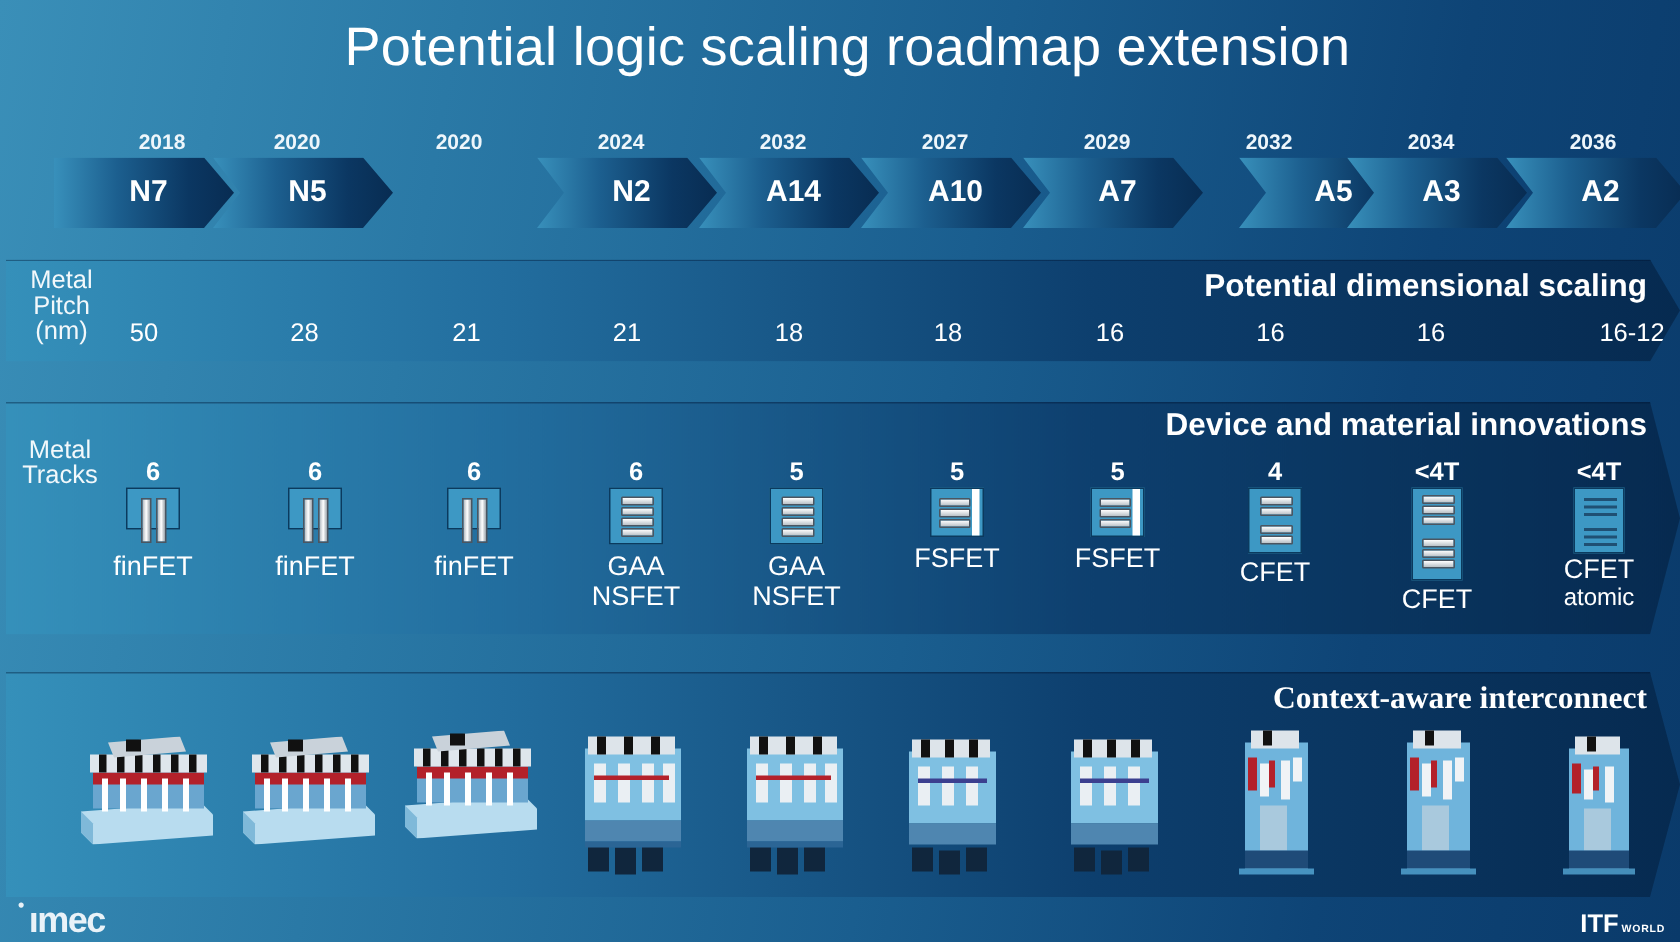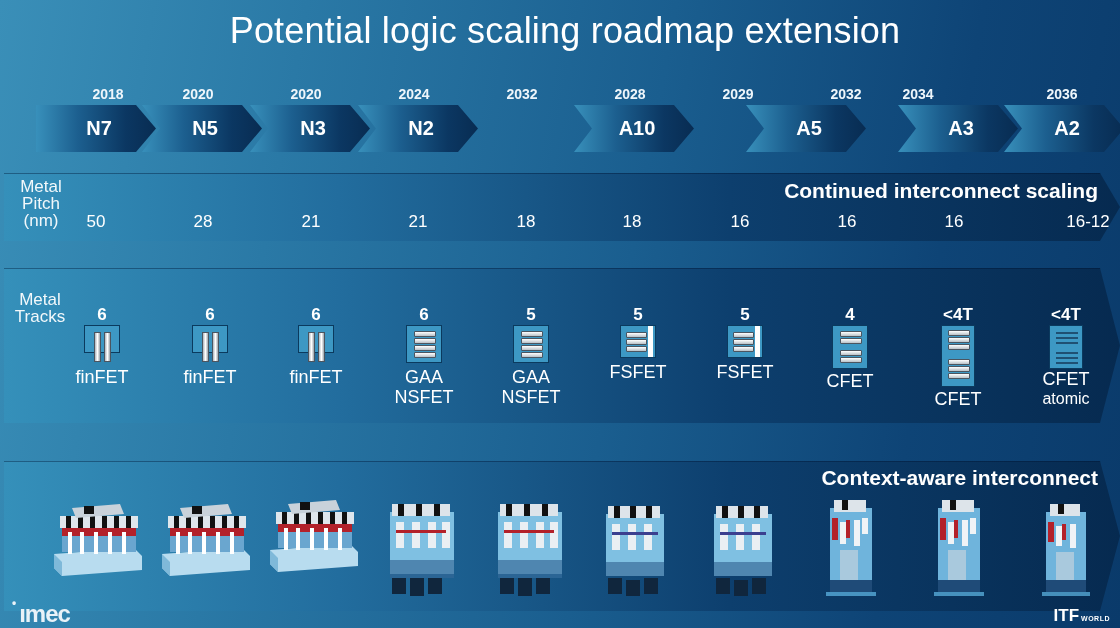--- a/index.html
+++ b/index.html
@@ -63,73 +63,77 @@
 <body>
 
 <div class="title">Potential logic scaling roadmap extension</div>
 
 <div class="years">
   <div class="year" style="left:18px">2018</div>
   <div class="year" style="left:108px">2020</div>
   <div class="year" style="left:216px">2020</div>
   <div class="year" style="left:324px">2024</div>
   <div class="year" style="left:432px">2032</div>
-  <div class="year" style="left:540px">2028</div>
+  <div class="year" style="left:540px">2027</div>
   <div class="year" style="left:648px">2029</div>
   <div class="year" style="left:756px">2032</div>
-  <div class="year" style="left:828px">2034</div>
+  <div class="year" style="left:864px">2034</div>
   <div class="year" style="left:972px">2036</div>
 </div>
 <div class="nodes">
   <div class="node" style="left:0px">
       <span>N7</span>
     </div>
   <div class="node" style="left:106px">
       <span>N5</span>
     </div>
-  <div class="node" style="left:214px">
-      <span>N3</span>
-    </div>
   <div class="node" style="left:322px">
       <span>N2</span>
     </div>
+  <div class="node" style="left:430px">
+      <span>A14</span>
+    </div>
   <div class="node" style="left:538px">
       <span>A10</span>
     </div>
-  <div class="node" style="left:710px">
+  <div class="node" style="left:646px">
+      <span>A7</span>
+    </div>
+  <div class="node" style="left:790px">
       <span>A5</span>
     </div>
   <div class="node" style="left:862px">
       <span>A3</span>
     </div>
   <div class="node" style="left:968px">
       <span>A2</span>
     </div>
 </div>
 
 <div class="band" style="top:173px;height:68px;">
-  <div class="band-heading" style="top:5px">Continued interconnect scaling</div>
+  <div class="band-heading" style="top:5px">Potential dimensional scaling</div>
   <div class="row-label" style="top:4px">
     <div>Metal</div>
     <div>Pitch</div>
     <div>(nm)</div>
   </div>
   <div class="pitch-val" style="left:62px">50</div>
   <div class="pitch-val" style="left:169px">28</div>
   <div class="pitch-val" style="left:277px">21</div>
   <div class="pitch-val" style="left:384px">21</div>
   <div class="pitch-val" style="left:492px">18</div>
   <div class="pitch-val" style="left:598px">18</div>
   <div class="pitch-val" style="left:706px">16</div>
   <div class="pitch-val" style="left:813px">16</div>
   <div class="pitch-val" style="left:920px">16</div>
   <div class="pitch-val" style="left:1054px">16-12</div>
 </div>
 
 <div class="band" style="top:268px;height:155px;">
+  <div class="band-heading" style="top:3px">Device and material innovations</div>
   <div class="row-label" style="top:22px;width:72px">
     <div>Metal</div>
     <div>Tracks</div>
   </div>
 
   <div class="dev" style="left:48px">
     <div class="tracks">6</div>
     <div class="icon-box" style="width:36px;height:28px;margin-top:-2px">
       <div class="fin" style="left:9px;top:6px;height:30px"></div>
         <div class="fin" style="left:19px;top:6px;height:30px"></div>
@@ -233,21 +237,21 @@
       <div class="line2d" style="left:6px;width:22px;top:31px"></div>
       <div class="line2d" style="left:6px;width:22px;top:36px"></div>
     </div>
     <div class="name" style="margin-top:0">
       <div>CFET</div>
       <div class="small">atomic</div>
     </div>
   </div>
 </div>
 
-<div class="band" style="top:461px;height:150px;">
+<div class="band" style="top:448px;height:150px;font-family:Liberation Serif, serif;">
   <div class="band-heading" style="top:4px">Context-aware interconnect</div>
 
   <svg class="t3d" style="left:50px;top:42px" width="88" height="72">
     <polygon points="0,50 80,44 88,52 88,66 8,72 0,64" fill="#b8dcef"></polygon>
     <polygon points="0,50 8,58 8,72 0,64" fill="#7fb9d9"></polygon>
     <rect x="8" y="22" width="74" height="26" fill="#6aa6cf"></rect>
     <rect x="8" y="24" width="74" height="8" fill="#b3212a"></rect>
     <g fill="#ffffff">
         <rect x="14" y="28" width="4" height="22"></rect>
         <rect x="26" y="28" width="4" height="22"></rect>

